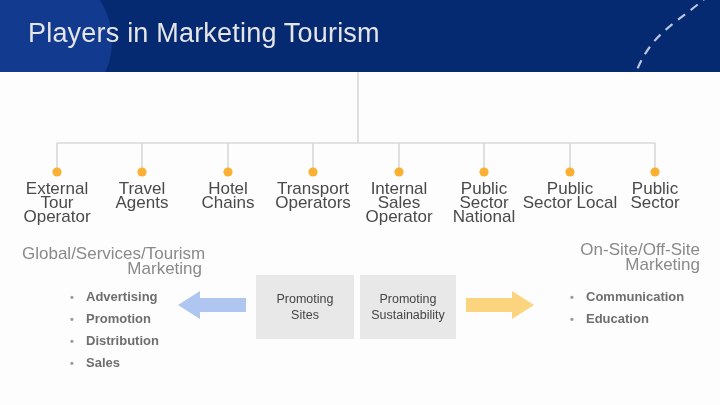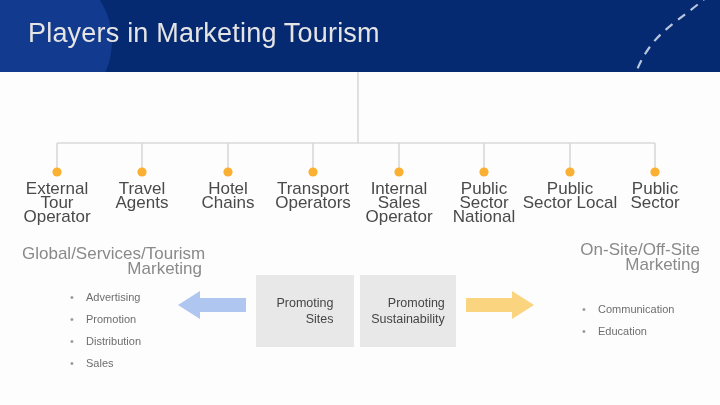--- a/index.html
+++ b/index.html
@@ -97,53 +97,54 @@
   #left-heading { left: 22px; top: 8px; }
   #right-heading { left: 520px; top: 4px; }
 
   .bullet-list {
     position: absolute;
     margin: 0;
     padding: 0;
     list-style: none;
   }
   #left-list { left: 68px; top: 48px; }
-  #right-list { left: 580px; top: 48px; margin-top: 12px; }
+  #right-list { left: 568px; top: 48px; }
   .bullet-list li {
     color: #6e6e6e;
-    font-size: 11px;
+    font-size: 13px;
     line-height: 22px;
     position: relative;
     padding-left: 18px;
     white-space: nowrap;
+    font-weight: bold;
   }
   .bullet-list li::before {
     content: "\2022";
     position: absolute;
     left: 2px;
     top: 0;
     color: #9a9a9a;
     font-size: 11px;
   }
 
   .arrow-svg {
     position: absolute;
   }
   #arrow-left-wrap { left: 178px; top: 50px; }
   #arrow-right-wrap { left: 466px; top: 50px; }
 
   .promo-box {
     position: absolute;
     top: 37px;
-    height: 72px;
+    height: 64px;
     background: #e8e8e8;
     color: #454545;
     font-size: 12.5px;
     line-height: 16px;
-    text-align: right;
+    text-align: center;
     display: flex;
     align-items: center;
     justify-content: center;
   }
   #box-sites { left: 256px; width: 98px; }
   #box-sustain { left: 360px; width: 96px; }
 </style>
 </head>
 <body>
 

